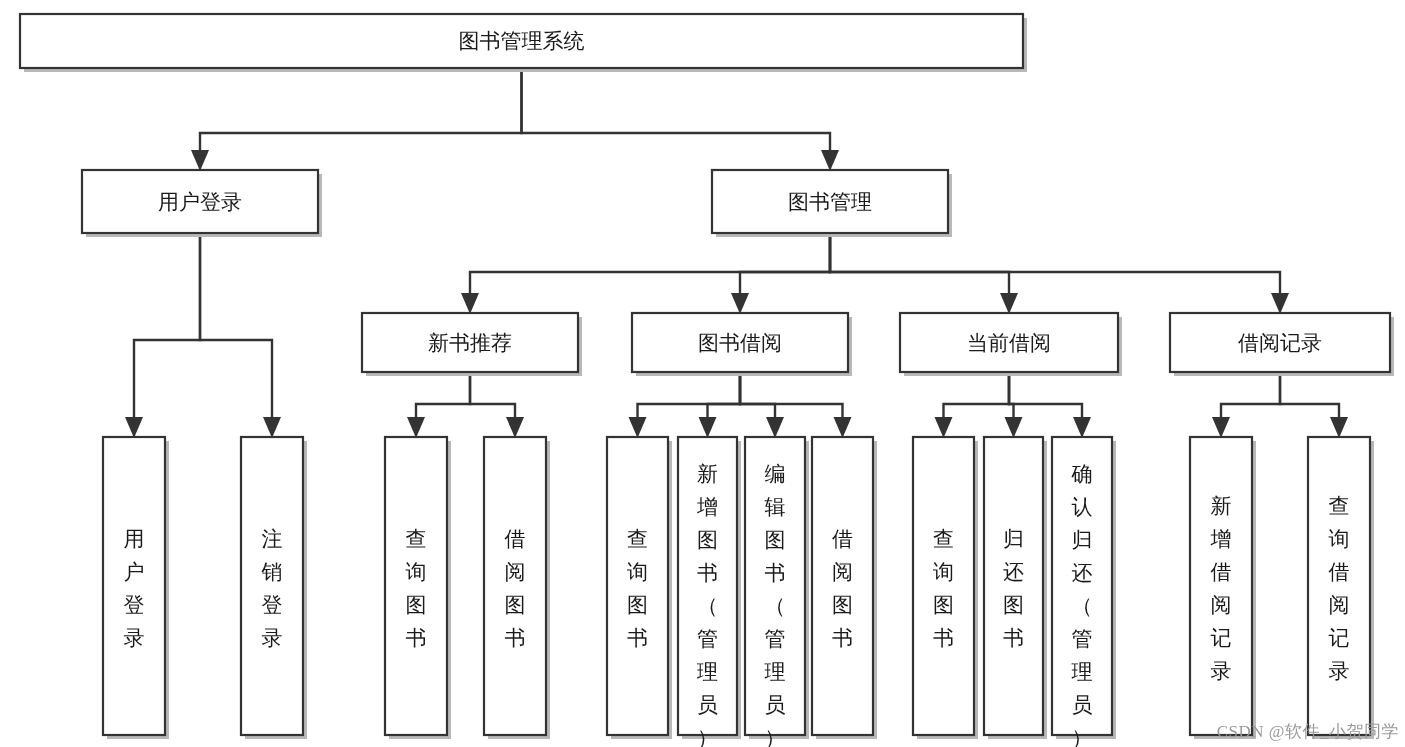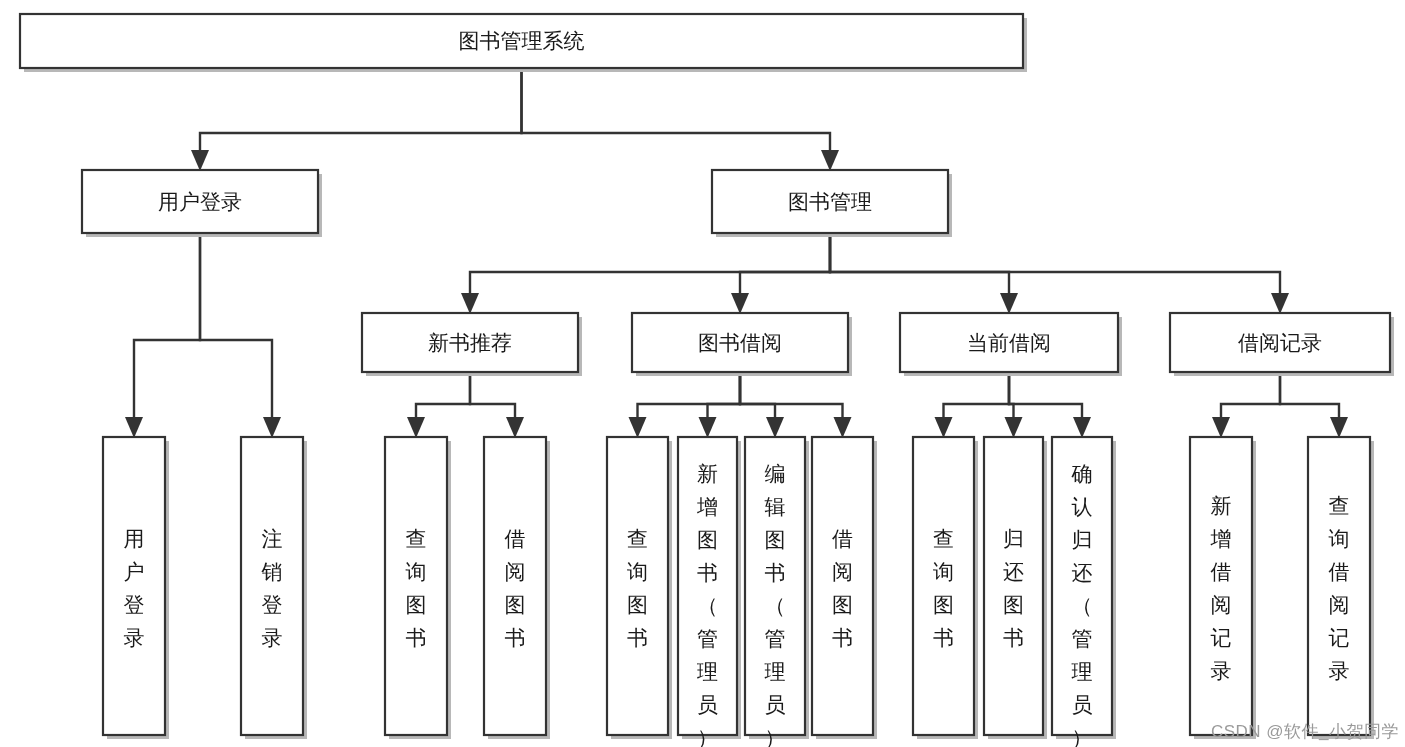--- a/index.html
+++ b/index.html
@@ -57,21 +57,21 @@
   .node-label-v {
     font-family: "DejaVu Sans", "Liberation Sans", sans-serif;
     fill: #1a1a1a;
     font-size: 21px;
     text-anchor: middle;
   }
   .watermark {
     position: absolute;
     right: 6px;
     bottom: 4px;
-    font-family: Liberation Sans, sans-serif;
+    font-family: Liberation Serif, serif;
     font-size: 17px;
     color: #9a9a9a;
     white-space: nowrap;
     letter-spacing: 0.5px;
     pointer-events: none;
   }
 </style>
 </head>
 <body>
 

